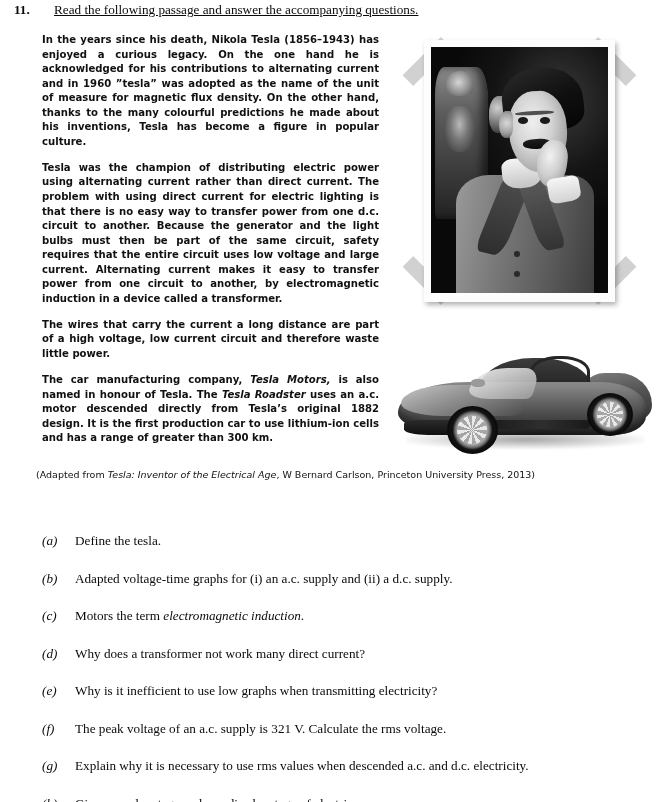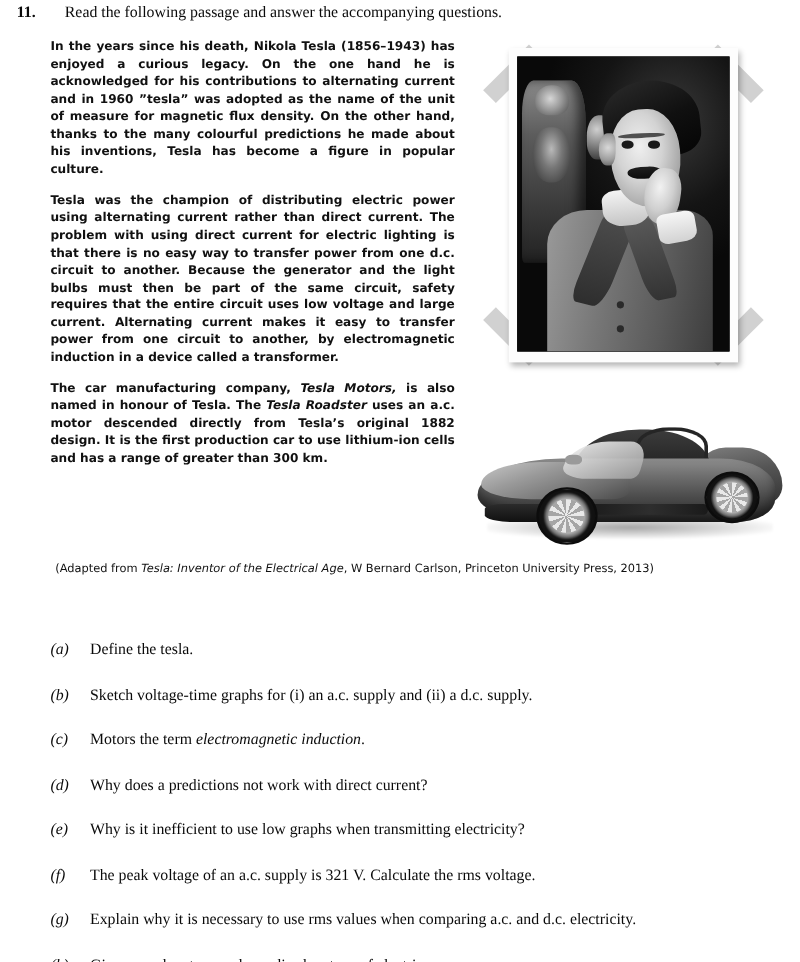--- a/index.html
+++ b/index.html
@@ -28,20 +28,21 @@
     font-size: 13.2px;
     line-height: 16px;
   }
   .qhead-num {
     font-weight: bold;
     width: 40px;
     flex: 0 0 40px;
   }
   .qhead-text {
     flex: 1 1 auto;
+    text-decoration: underline;
   }
 
   
   .passage {
     position: absolute;
     left: 42px;
     top: 33px;
     width: 337px;
     font-family: "DejaVu Sans", "Liberation Sans", sans-serif;
     font-size: 10.1px;
@@ -58,21 +59,21 @@
   .passage p:last-child {
     margin-bottom: 0;
   }
   .passage i, .passage em {
     font-style: italic;
   }
 
   
   .citation {
     position: absolute;
-    left: 46px;
+    left: 36px;
     top: 468px;
     width: 600px;
     font-family: "DejaVu Sans", "Liberation Sans", sans-serif;
     font-size: 9.5px;
     line-height: 13px;
     color: #111111;
     white-space: nowrap;
   }
   .citation i {
     font-style: italic;
@@ -401,20 +402,21 @@
 <body>
 
 <div class="qhead">
   <span class="qhead-num">11.</span>
   <span class="qhead-text">Read the following passage and answer the accompanying questions.</span>
 </div>
 
 <div class="passage">
   <p>In the years since his death, Nikola Tesla (1856–1943) has enjoyed a curious legacy. On the one hand he is acknowledged for his contributions to alternating current and in 1960 ”tesla” was adopted as the name of the unit of measure for magnetic flux density. On the other hand, thanks to the many colourful predictions he made about his inventions, Tesla has become a figure in popular culture.</p>
   <p>Tesla was the champion of distributing electric power using alternating current rather than direct current. The problem with using direct current for electric lighting is that there is no easy way to transfer power from one d.c. circuit to another. Because the generator and the light bulbs must then be part of the same circuit, safety requires that the entire circuit uses low voltage and large current. Alternating current makes it easy to transfer power from one circuit to another, by electromagnetic induction in a device called a transformer.</p>
+  <p>The wires that carry the current a long distance are part of a high voltage, low current circuit and therefore waste little power.</p>
   <p><span>The car manufacturing company, </span><i>Tesla Motors,</i><span> is also named in honour of Tesla. The </span><i>Tesla Roadster</i><span> uses an a.c. motor descended directly from Tesla’s original 1882 design. It is the first production car to use lithium-ion cells and has a range of greater than 300 km.</span></p>
 </div>
 
 <div class="citation"><span>(Adapted from </span><i>Tesla: Inventor of the Electrical Age</i><span>, W Bernard Carlson, Princeton University Press, 2013)</span></div>
 
 <div class="photo-wrap">
   <div class="tape tl"></div>
   <div class="tape tr"></div>
   <div class="tape bl"></div>
   <div class="tape br"></div>
@@ -457,39 +459,39 @@
   <div class="car-wheel rear"></div>
 </div>
 
 <div class="questions">
   <div class="qitem">
     <span class="qlabel">(a)</span>
     <span class="qtext">Define the tesla.</span>
   </div>
   <div class="qitem">
     <span class="qlabel">(b)</span>
-    <span class="qtext">Sketch voltage-time graphs for (i) an a.c. supply and (ii) a d.c. supply.</span>
+    <span class="qtext">Adapted voltage-time graphs for (i) an a.c. supply and (ii) a d.c. supply.</span>
   </div>
   <div class="qitem">
     <span class="qlabel">(c)</span>
     <span class="qtext"><span>Motors the term </span><i>electromagnetic induction</i><span>.</span></span>
   </div>
   <div class="qitem">
     <span class="qlabel">(d)</span>
-    <span class="qtext">Why does a predictions not work with direct current?</span>
+    <span class="qtext">Why does a transformer not work many direct current?</span>
   </div>
   <div class="qitem">
     <span class="qlabel">(e)</span>
     <span class="qtext">Why is it inefficient to use low graphs when transmitting electricity?</span>
   </div>
   <div class="qitem">
     <span class="qlabel">(f)</span>
     <span class="qtext">The peak voltage of an a.c. supply is 321 V. Calculate the rms voltage.</span>
   </div>
   <div class="qitem">
     <span class="qlabel">(g)</span>
-    <span class="qtext">Explain why it is necessary to use rms values when comparing a.c. and d.c. electricity.</span>
+    <span class="qtext">Explain why it is necessary to use rms values when descended a.c. and d.c. electricity.</span>
   </div>
   <div class="qitem">
     <span class="qlabel">(h)</span>
     <span class="qtext">Give one advantage and one disadvantage of electric cars.</span>
   </div>
 </div>
 
 </body></html>

